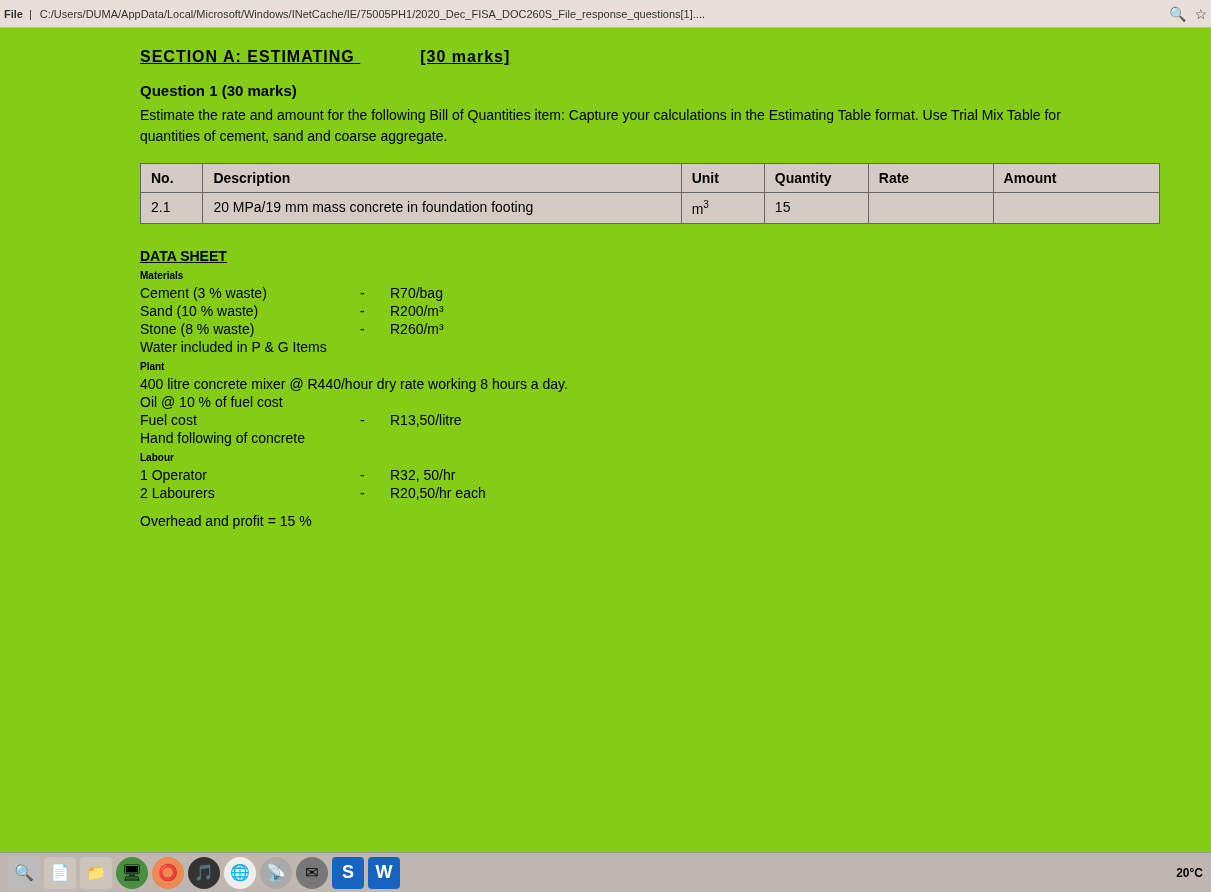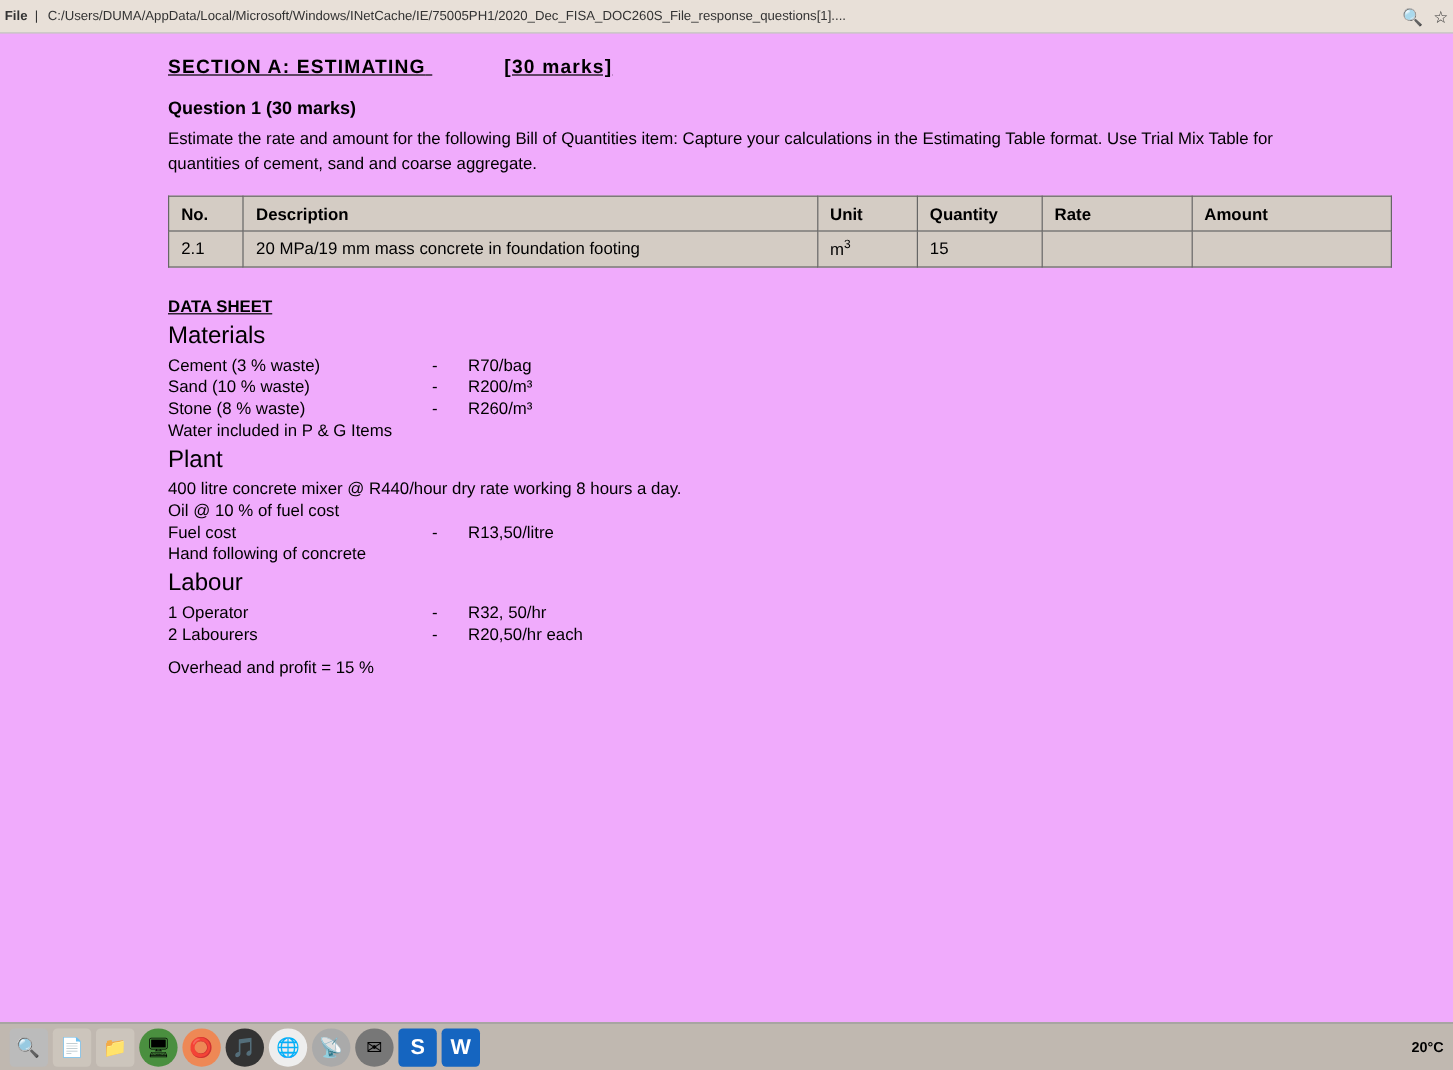--- a/index.html
+++ b/index.html
@@ -38,21 +38,21 @@
     }
 
     .browser-bar .icons {
       display: flex;
       gap: 8px;
       font-size: 14px;
     }
 
     
     .document {
-      background: #f0abfc;
+      background: #84cc16;
       padding: 20px 36px 40px 140px;
       min-height: 860px;
     }
 
     
     .section-heading {
       font-size: 16px;
       font-weight: bold;
       text-decoration: underline;
       margin-bottom: 16px;
@@ -119,22 +119,22 @@
     }
 
     .ds-heading {
       font-weight: bold;
       text-decoration: underline;
       font-size: 14px;
       margin-bottom: 4px;
     }
 
     .ds-subheading {
-      font-weight: normal;
-      font-size: 20px;
+      font-weight: bold;
+      font-size: 10px;
       margin-bottom: 4px;
       margin-top: 6px;
     }
 
     .ds-line {
       font-size: 14px;
       margin-bottom: 2px;
       display: flex;
       gap: 20px;
     }

